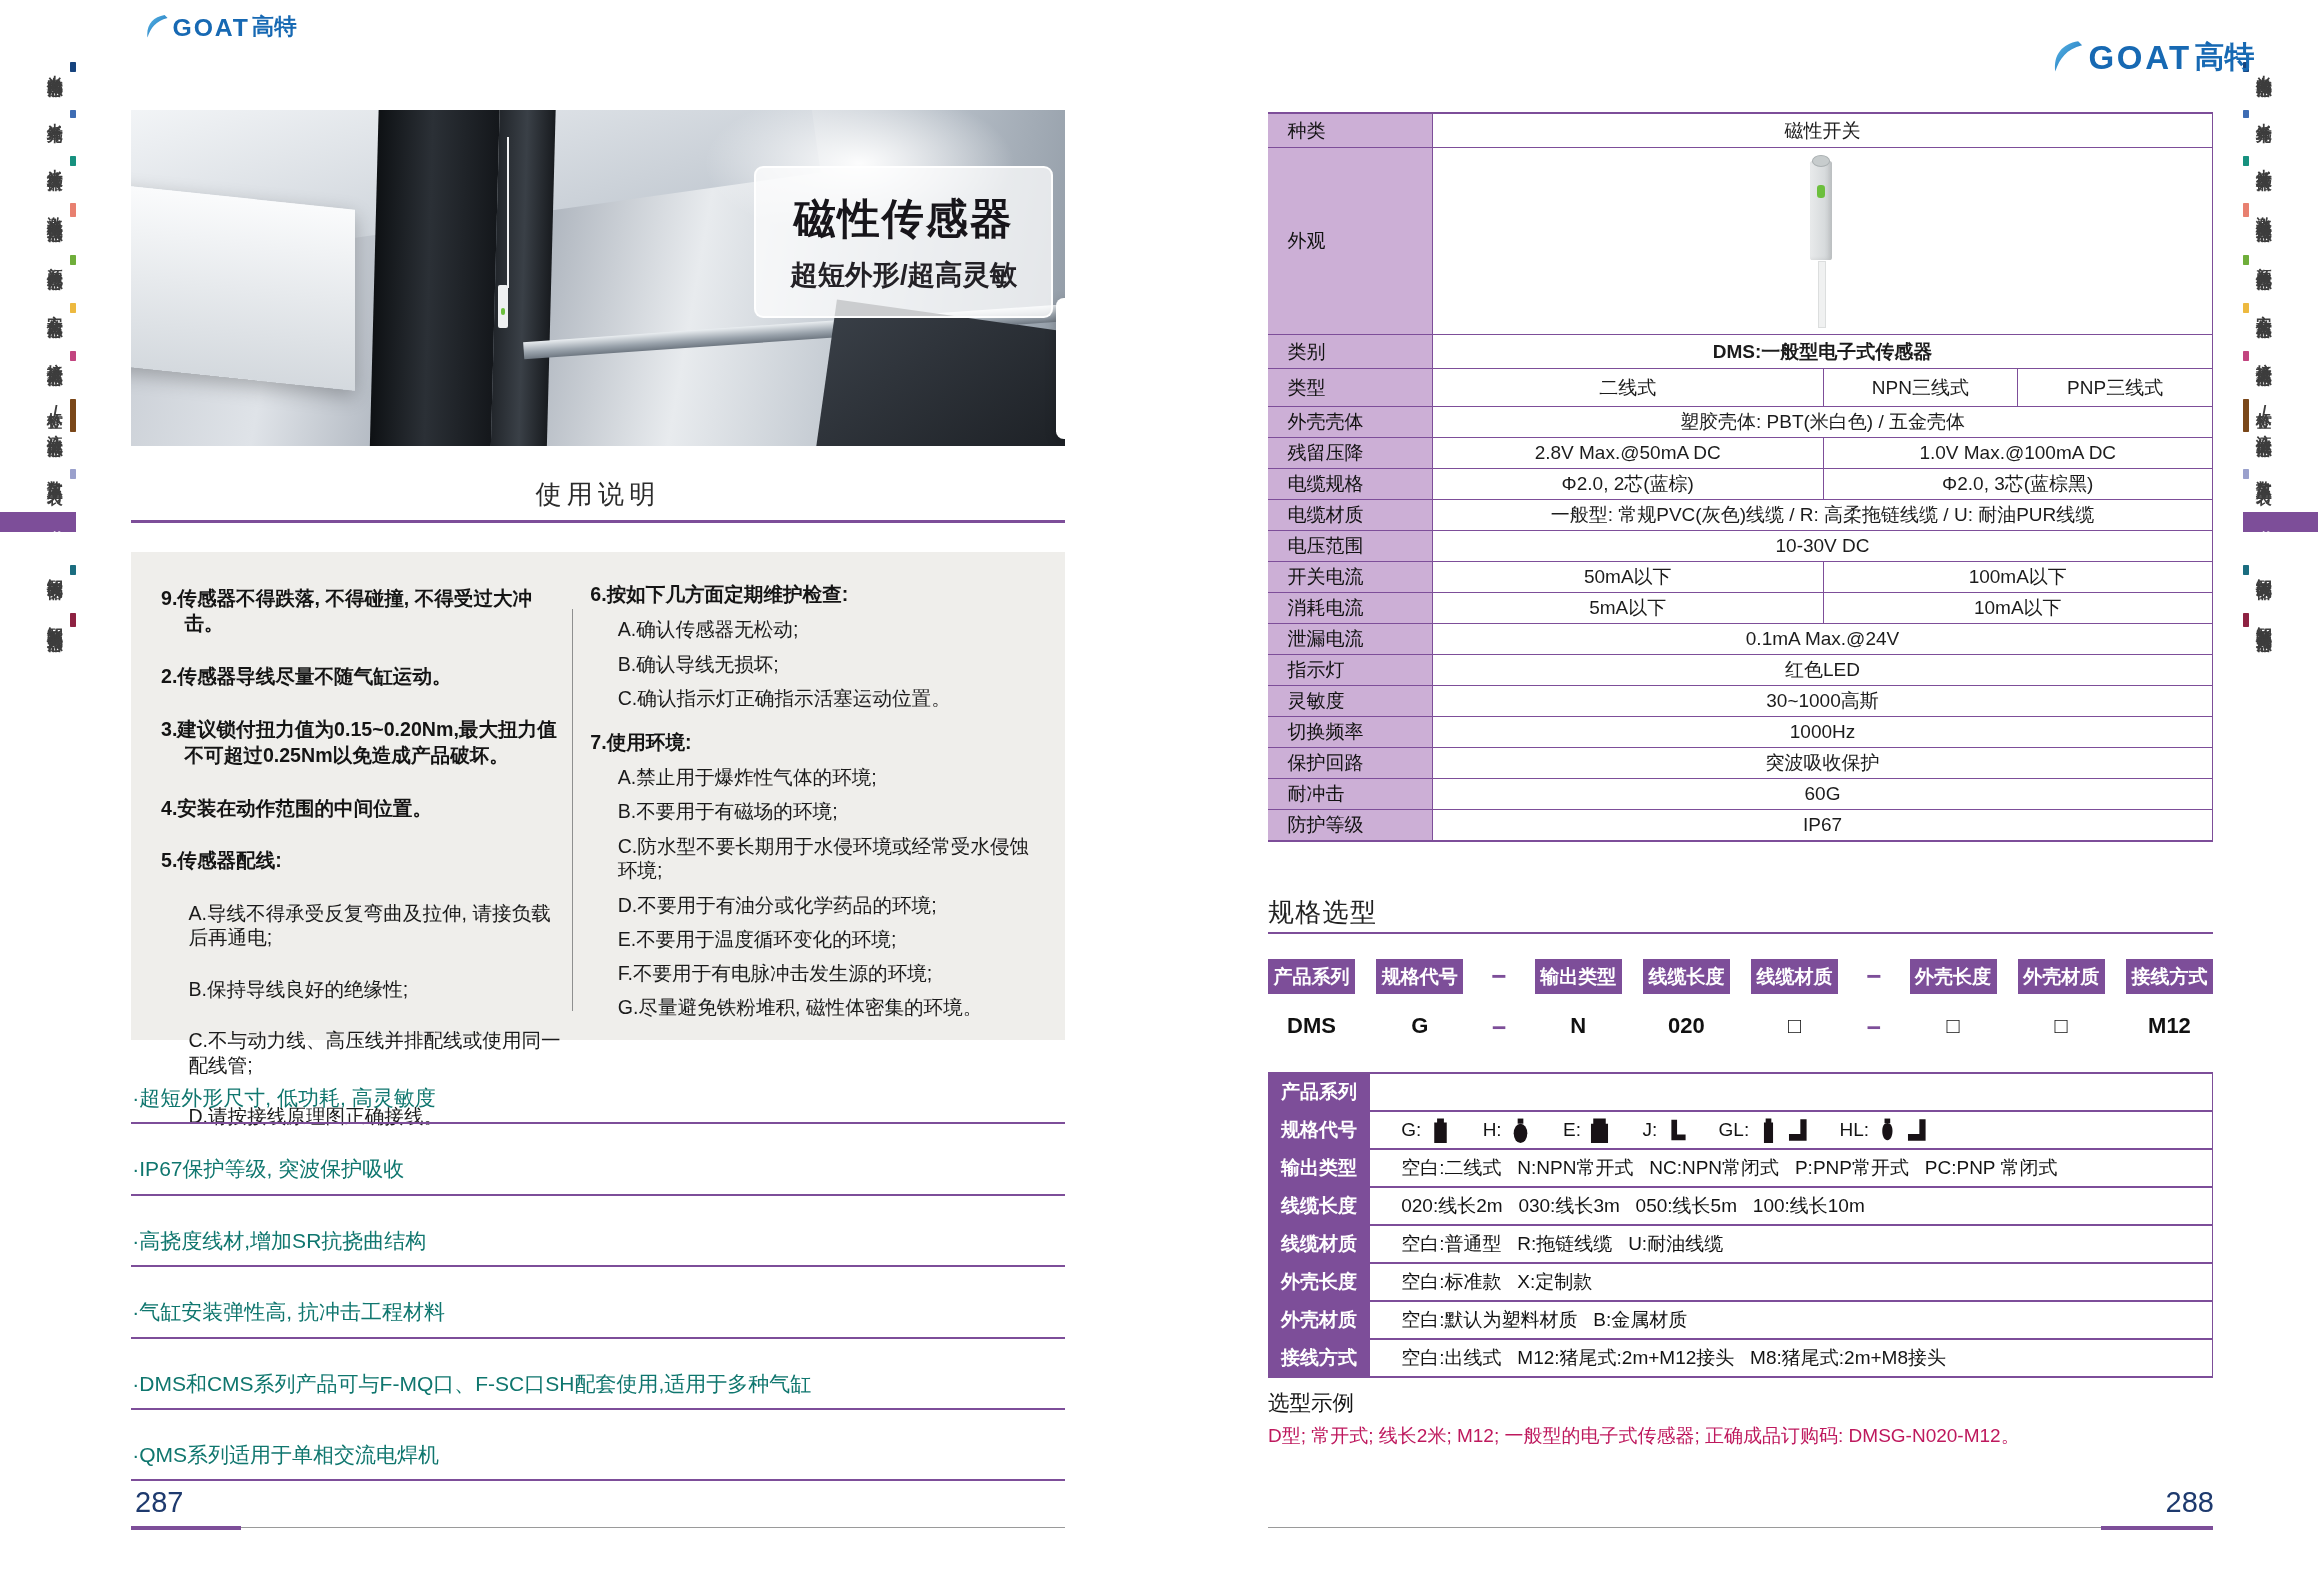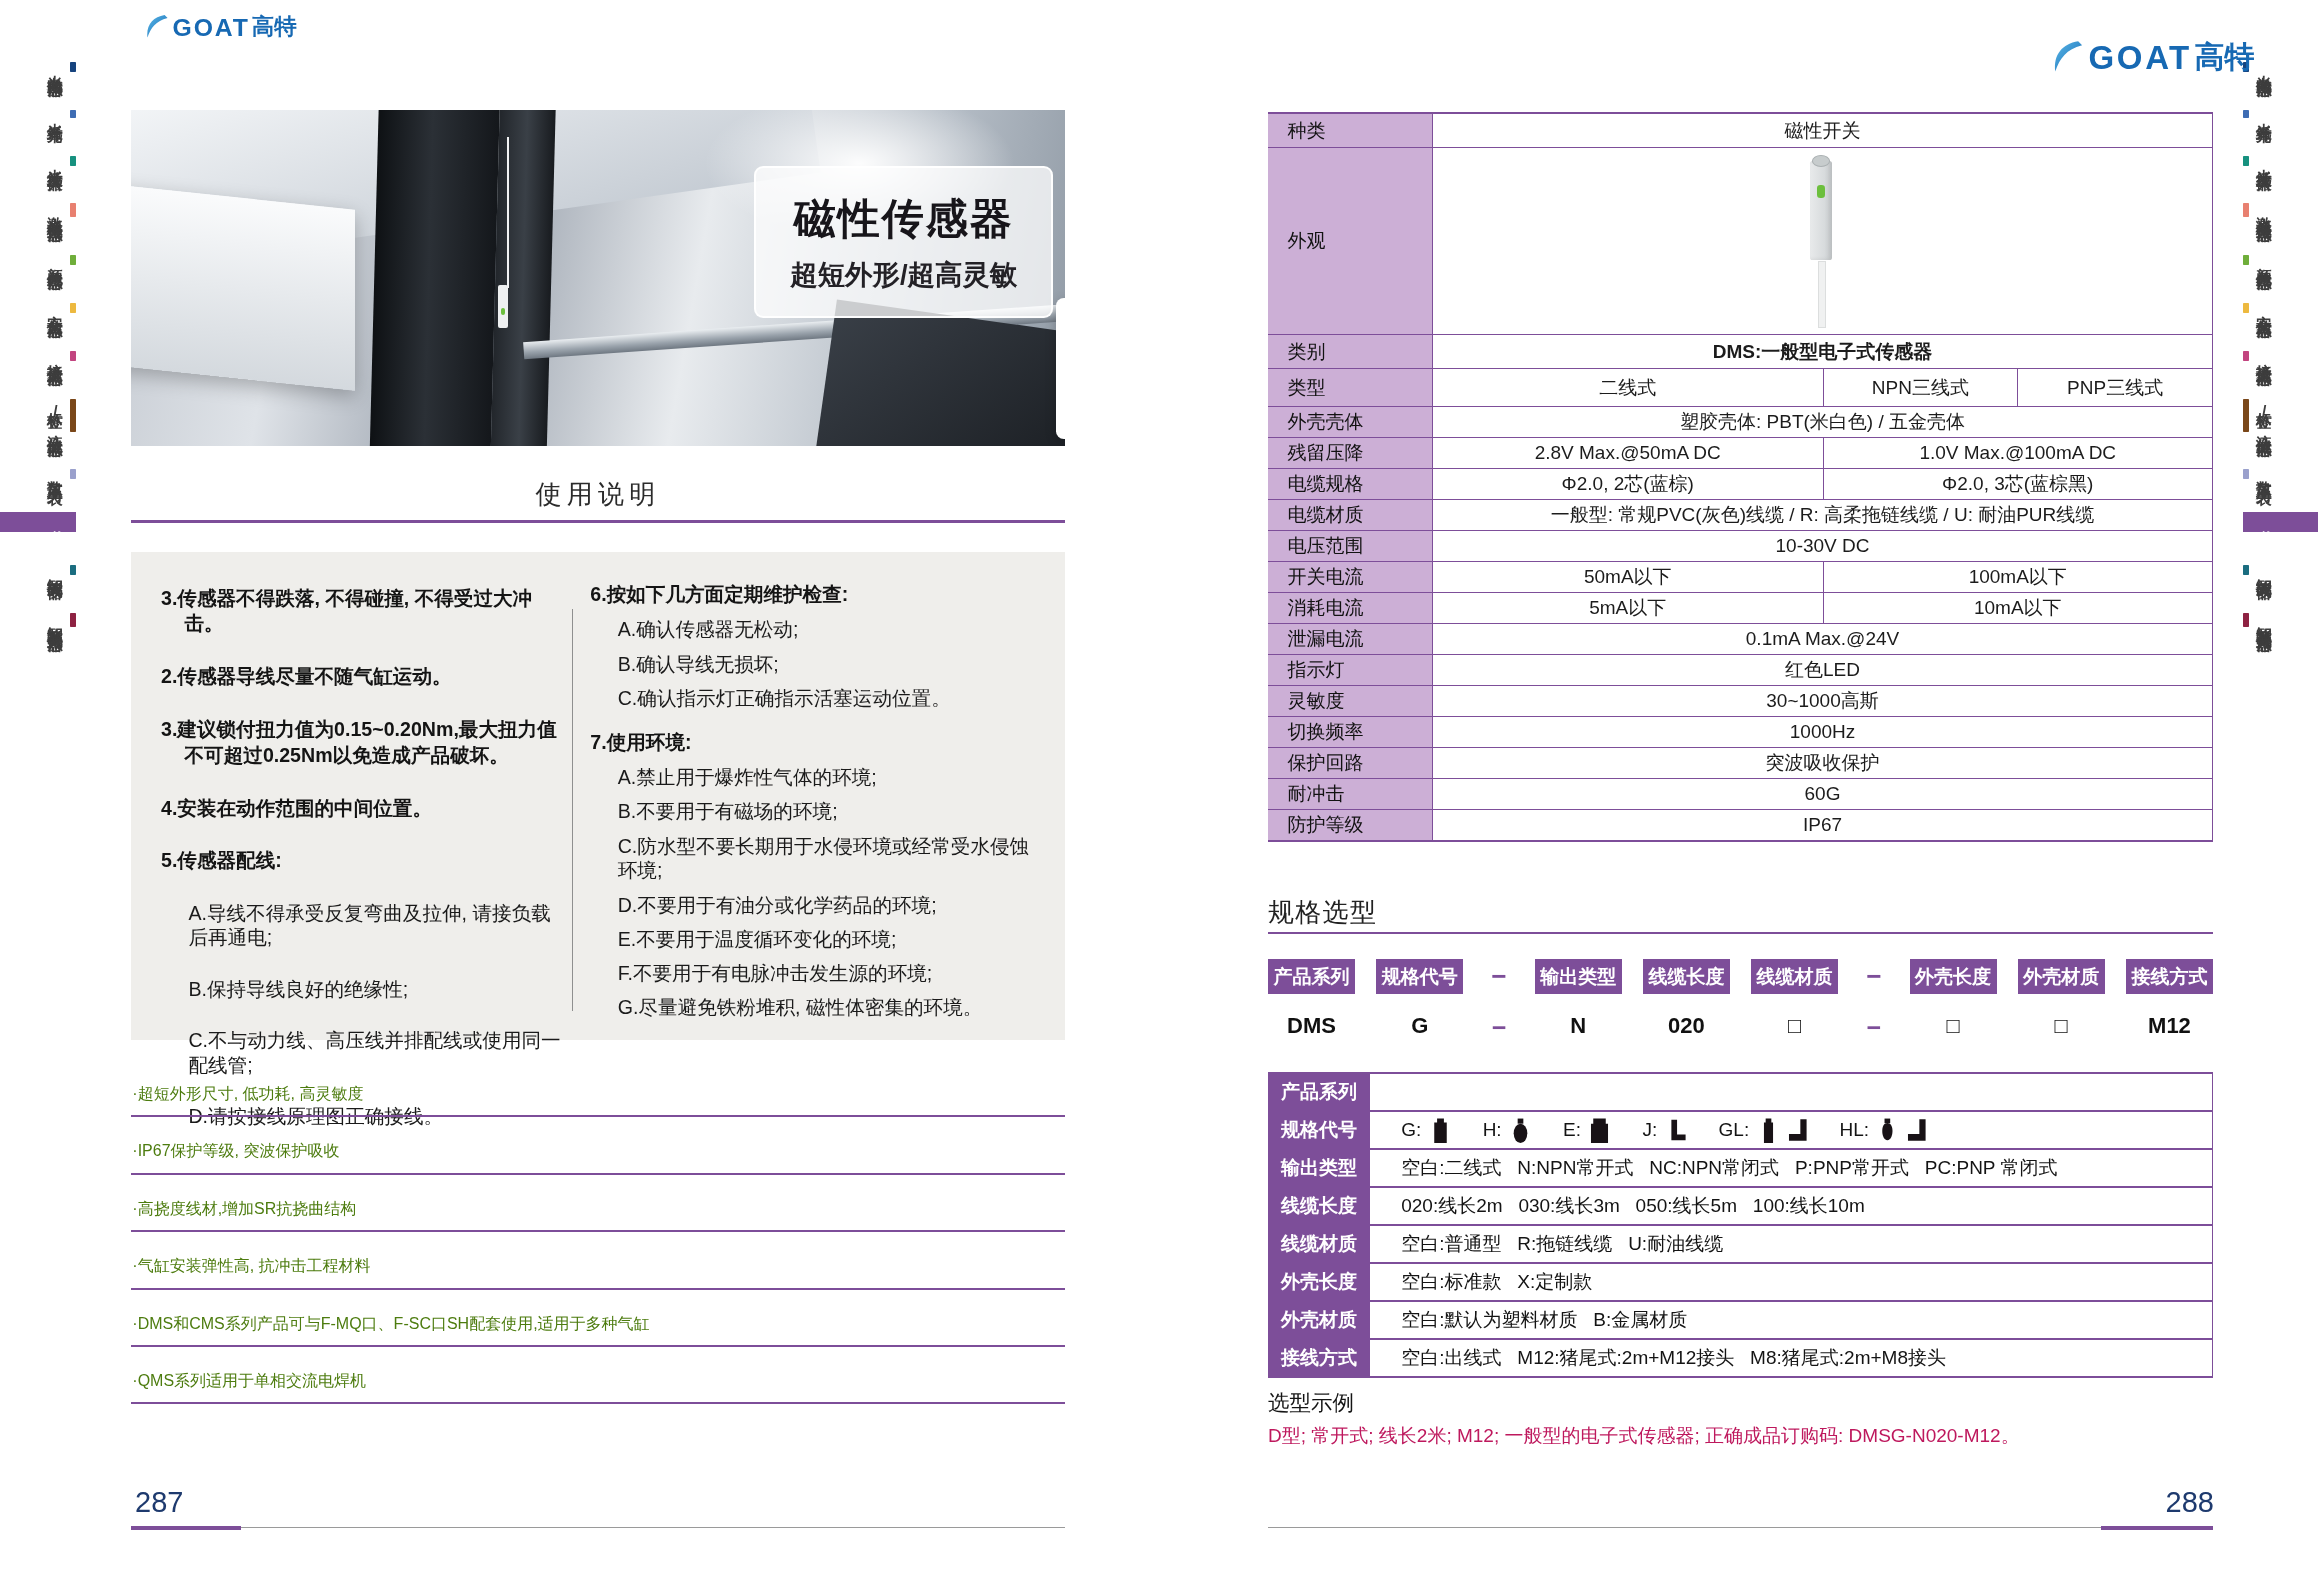--- a/index.html
+++ b/index.html
@@ -56,22 +56,22 @@
   .usage-divider{width:1.3px;background:#8f8f8f;margin:57px 0 29px 0;}
   #usage-right{flex:1;padding:30px 17px 0 17px;box-sizing:border-box;}
   .u-head{font-size:19.6px;font-weight:bold;margin-top:27.4px;padding-left:23.5px;text-indent:-23.5px;line-height:1.3;color:#141414;}
   .u-head:first-child{margin-top:0;}
   .u-sub{font-size:19.6px;margin-top:27px;padding-left:27.4px;line-height:1.25;color:#1a1a1a;}
   #usage-right .u-head{margin-top:19.6px;}
   #usage-right .u-sub{margin-top:9.8px;}
   #usage-right .u-head:first-child{margin-top:0;}
 
   #features{position:absolute;left:131px;top:1084px;width:934px;}
-  .feat{font-size:16px;font-weight:500;color:#4d7c0f;padding:0 0 10.4px 1.3px;
-        border-bottom:2px solid #7d4e99;margin-bottom:24px;}
+  .feat{font-size:21px;font-weight:500;color:#0f766e;padding:0 0 10.4px 1.3px;
+        border-bottom:2px solid #7d4e99;margin-bottom:31px;}
 
   .pageno{font-size:29px;color:#1e3a6e;position:absolute;}
   .pageno-left{left:135px;top:1486px;}
   .pageno-right{left:2116px;top:1486px;width:98px;text-align:right;}
   .footline{position:absolute;top:1527px;height:1.3px;background:#9a9a9a;}
   .footline-left{left:131px;width:934px;}
   .footline-right{left:1268px;width:945px;}
   .purple-seg{position:absolute;top:-1.3px;height:3.9px;background:#7d4e99;}
   .footline-left .purple-seg{left:0;width:110px;}
   .footline-right .purple-seg{right:0;width:112px;}
@@ -265,21 +265,21 @@
       <div class="hero-title">磁性传感器</div>
       <div class="hero-sub">超短外形/超高灵敏</div>
     </div>
   </div>
 
   <div class="usage-heading">使用说明</div>
   <div class="usage-rule"></div>
 
   <div class="usage-box">
     <div id="usage-left">
-        <div class="u-head">3.传感器不得跌落, 不得碰撞, 不得受过大冲击。</div>
+        <div class="u-head">9.传感器不得跌落, 不得碰撞, 不得受过大冲击。</div>
         <div class="u-head">2.传感器导线尽量不随气缸运动。</div>
         <div class="u-head">3.建议锁付扭力值为0.15~0.20Nm,最大扭力值不可超过0.25Nm以免造成产品破坏。</div>
         <div class="u-head">4.安装在动作范围的中间位置。</div>
         <div class="u-head">5.传感器配线:</div>
         <div class="u-sub">A.导线不得承受反复弯曲及拉伸, 请接负载后再通电;</div>
         <div class="u-sub">B.保持导线良好的绝缘性;</div>
         <div class="u-sub">C.不与动力线、高压线并排配线或使用同一配线管;</div>
         <div class="u-sub">D.请按接线原理图正确接线。</div>
       </div>
     <div class="usage-divider"></div>

